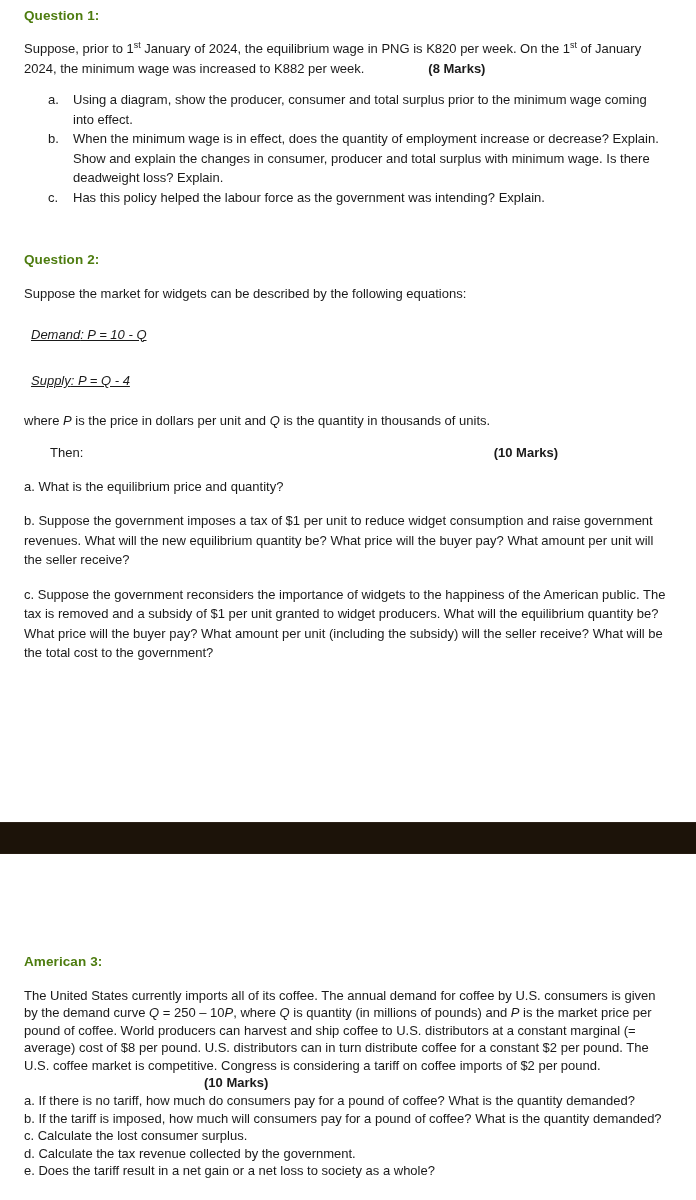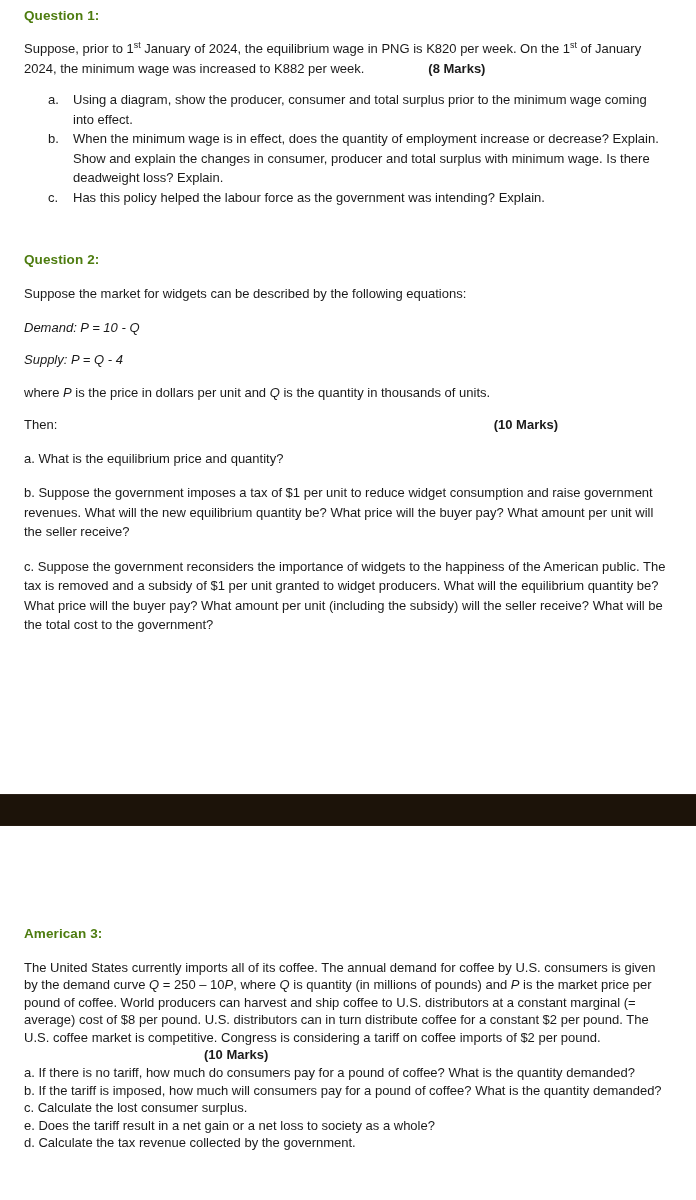--- a/index.html
+++ b/index.html
@@ -41,23 +41,24 @@
     text-align: left;
   }
 
   .para.tight {
     line-height: 17.6px;
   }
 
   .eq {
     font-size: 13px;
     line-height: 19.5px;
-    margin: 0;
+    margin: 7px;
     padding: 0 24px;
     font-style: italic;
+    text-decoration: underline;
   }
   .eq .up { font-style: normal; }
 
   .ital { font-style: italic; }
 
   sup {
     font-size: 0.68em;
     vertical-align: super;
     line-height: 0;
   }
@@ -68,20 +69,21 @@
     font-size: 13px;
     white-space: nowrap;
   }
 
   .row-with-marks {
     display: flex;
     align-items: flex-start;
     padding: 0 24px;
     font-size: 13px;
     line-height: 19.5px;
+    margin-left: 26px;
   }
   .row-with-marks .lead { flex: 0 0 auto; }
   .row-with-marks .spacer { flex: 1 1 auto; }
 
   
   .alpha-list {
     margin: 0;
     padding: 0 24px 0 48px;
     list-style: none;
   }
@@ -196,16 +198,16 @@
 
   <div style="height:18px" class="spacer-block"></div>
 
   <div class="para tight" style="">
     <span>The United States currently imports all of its coffee. The annual demand for coffee by U.S. consumers is given by the demand curve </span><span class="ital">Q</span><span> = 250 – 10</span><span class="ital">P</span><span>, where </span><span class="ital">Q</span><span> is quantity (in millions of pounds) and </span><span class="ital">P</span><span> is the market price per pound of coffee. World producers can harvest and ship coffee to U.S. distributors at a constant marginal (= average) cost of $8 per pound. U.S. distributors can in turn distribute coffee for a constant $2 per pound. The U.S. coffee market is competitive. Congress is considering a tariff on coffee imports of $2 per pound.</span><span style="display:inline-block;width:180px"></span><span class="marks">(10 Marks)</span>
   </div>
 
   <div class="para tight" style="padding-right:40px">a. If there is no tariff, how much do consumers pay for a pound of coffee? What is the quantity demanded?</div>
   <div class="para tight" style="padding-right:24px">b. If the tariff is imposed, how much will consumers pay for a pound of coffee? What is the quantity demanded?</div>
   <div class="para tight">c. Calculate the lost consumer surplus.</div>
+  <div class="para tight">d. Calculate the tax revenue collected by the government.</div>
   <div class="para tight">e. Does the tariff result in a net gain or a net loss to society as a whole?</div>
-  <div class="para tight">d. Calculate the tax revenue collected by the government.</div>
 
 </div>
 
 </body></html>

